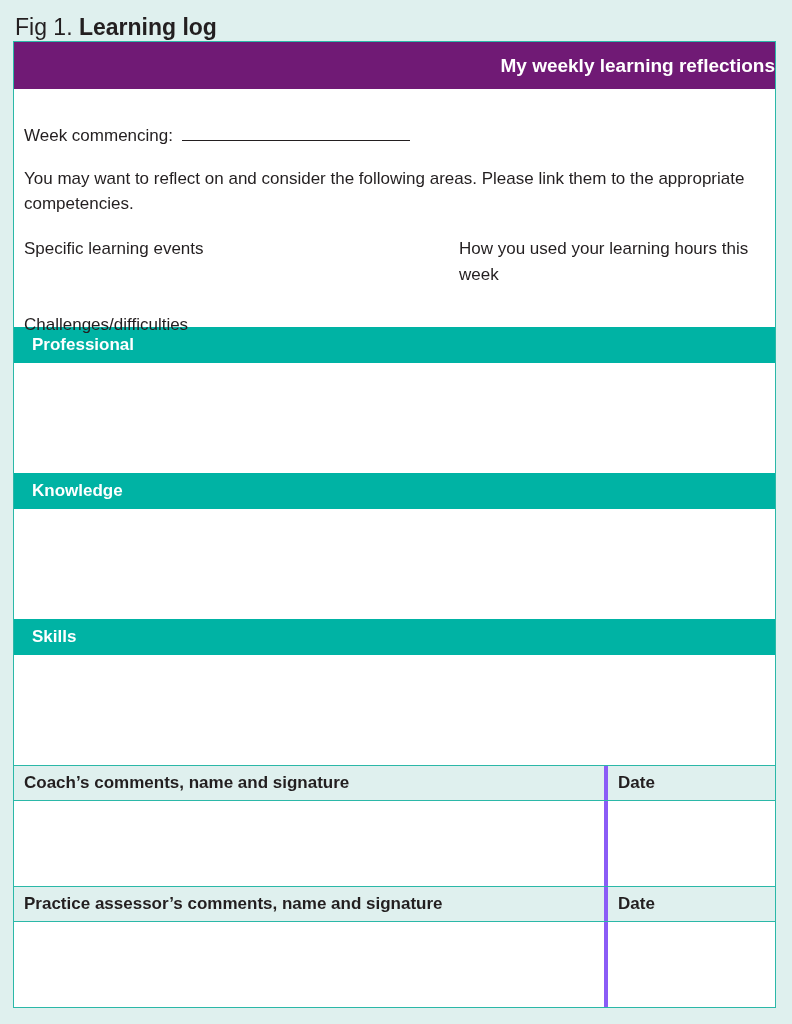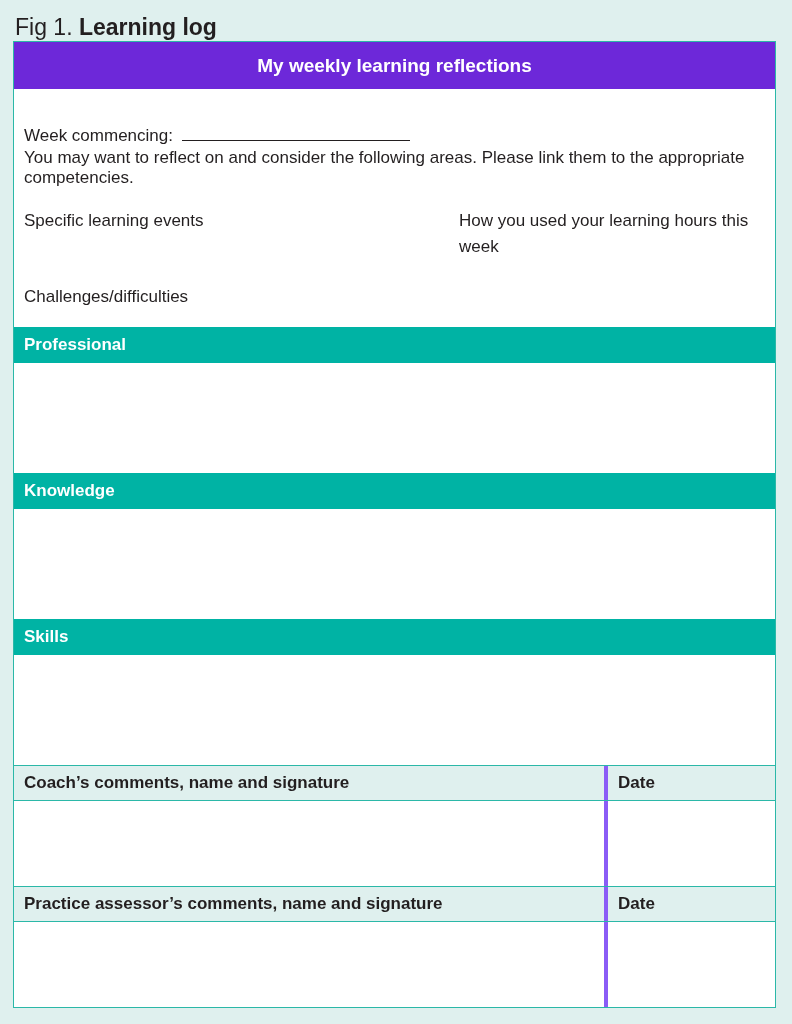--- a/index.html
+++ b/index.html
@@ -9,31 +9,31 @@
     position:relative; overflow:hidden;
   }
   .fig-title { position:absolute; left:15px; top:2px; font-size:23px; line-height:30px;margin-top:10px; }
   .fig-title .lead { font-weight:normal; }
   .fig-title .bold { font-weight:bold; }
   .frame {
     position:absolute; left:13px; top:41px; width:763px; height:967px;
     border:1px solid #2bb8a8; background:#fff; box-sizing:border-box;
   }
   .main-header {
-    height:47px; background:#6d28d9; color:#fff; font-weight:bold;
-    font-size:19px; text-align:center; line-height:47px;
+    height:47px; background:#701a75; color:#fff; font-weight:bold;
+    font-size:19px; text-align:right; line-height:47px;
   }
   .intro { height:238px; padding:4px 10px; box-sizing:border-box; font-size:17px; }
   .intro .week { padding-top:31px; line-height:24px; }
   .intro .week .blank { display:inline-block; width:228px; border-bottom:1px solid #231f20; height:16px; vertical-align:baseline; margin-left:4px; }
-  .intro .para { line-height:20px; width:735px; }
+  .intro .para { margin-top:18px; line-height:25px; width:735px; }
   .areas { margin-top:20px; display:grid; grid-template-columns:411px 1fr; line-height:26px;gap:24px; }
   .section-head {
     height:36px; background:#00b3a4; color:#fff; font-weight:bold;
-    font-size:17px; line-height:36px; padding-left:10px;
+    font-size:17px; line-height:36px; padding-left:18px;
   }
   .section-body { height:110px; background:#fff; }
   .comments { border-top:1px solid #2bb8a8; }
   .crow { display:flex; }
   .crow .left { width:594px; border-right:4px solid #8b5cf6; box-sizing:border-box; }
   .crow .right { flex:1; }
   .chead { height:34px; background:#dff0ee; border-bottom:1px solid #2bb8a8; font-weight:bold; font-size:17px; line-height:34px; }
   .chead .left, .chead .right { padding-left:10px; }
   .cbody { height:85px; background:#fff; border-bottom:1px solid #2bb8a8; }
   .cbody.last { border-bottom:none; height:85px; }

